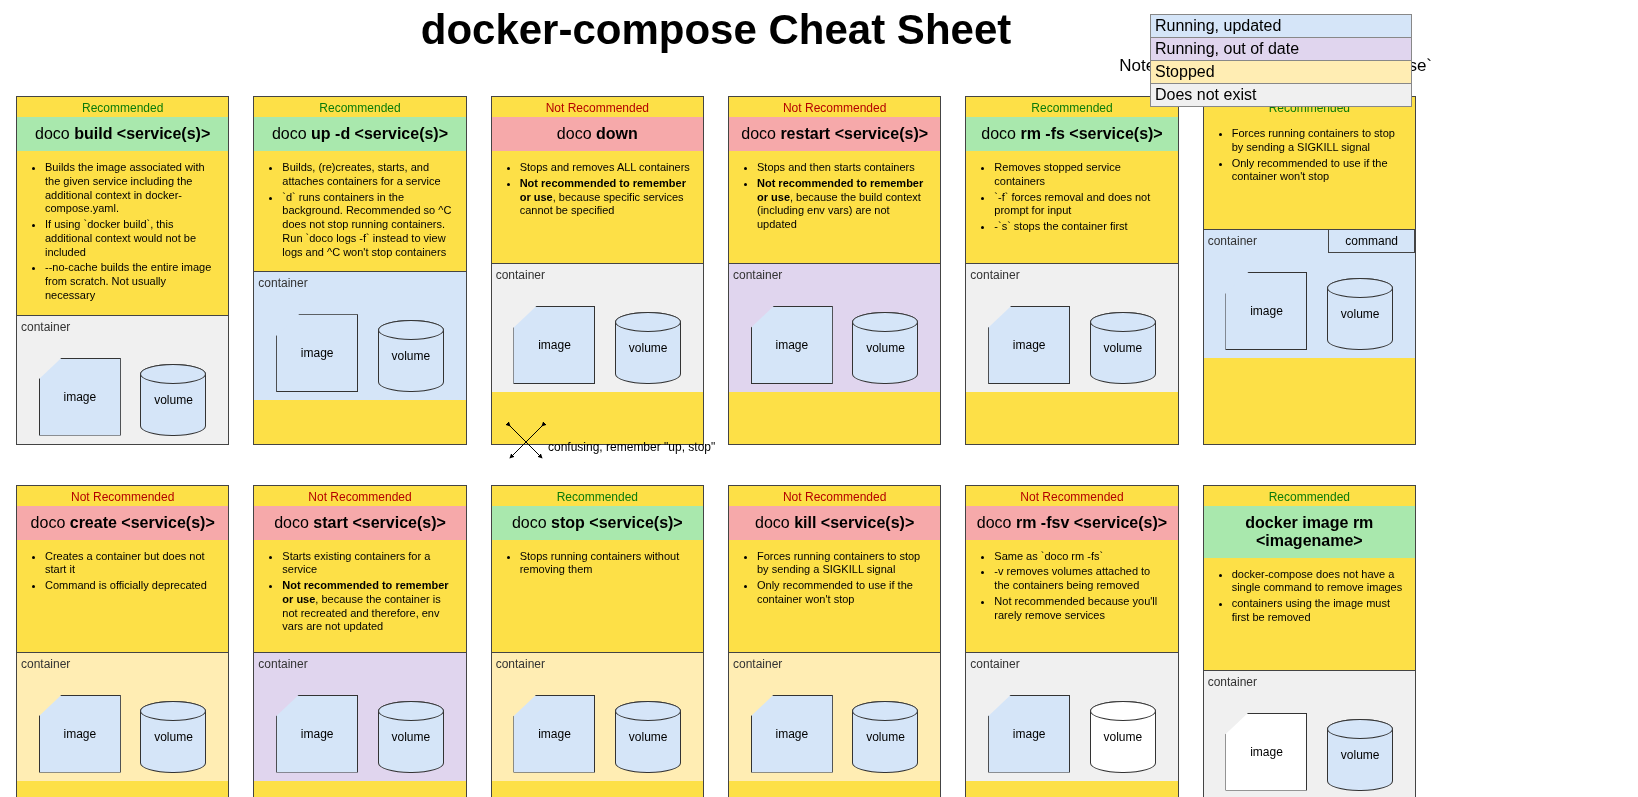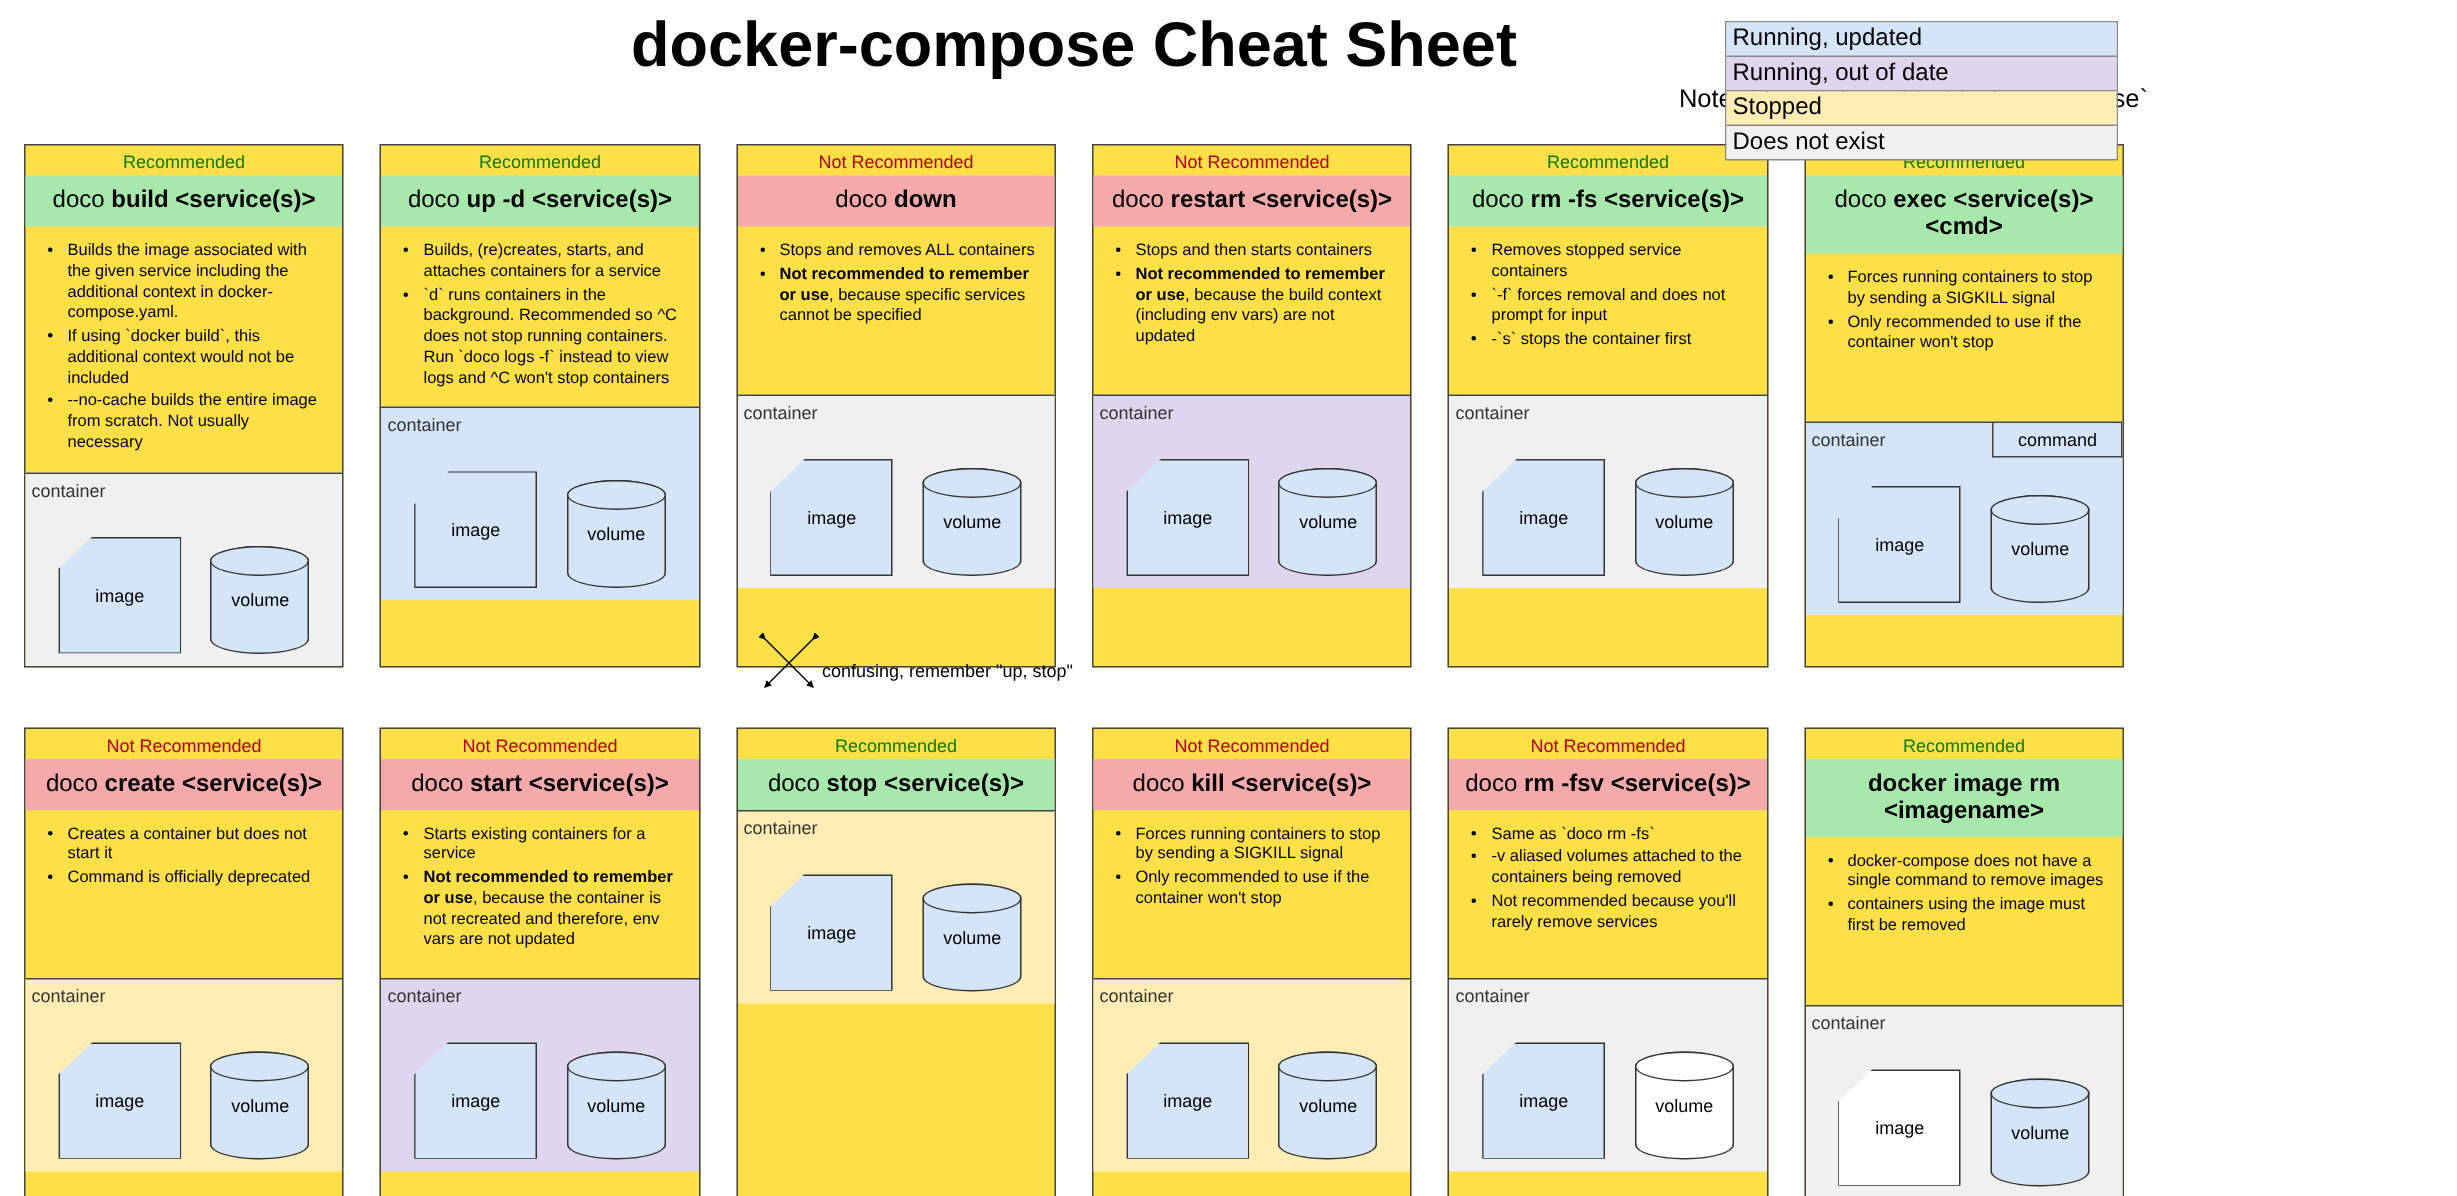--- a/index.html
+++ b/index.html
@@ -290,21 +290,20 @@
               <span class="shape-label">image</span>
             </div>
             <div class="volume-shape shape-blue">
               <span class="shape-label">volume</span>
             </div>
           </div>
         </div>
       </div>
       <div class="card">
         <div class="rec good">Recommended</div>
-        <div class="cmd good"><span class="prefix">doco </span><span class="bold">exec &lt;service(s)&gt; &lt;cmd&gt;</span></div>
         <div class="desc">
           <ul>
             <li>Forces running containers to stop by sending a SIGKILL signal</li>
             <li>Only recommended to use if the container won't stop</li>
           </ul>
         </div>
         <div class="state-box st-blue">
           <div class="state-label">container</div>
           <div class="cmd-overlay">command</div>
           <div class="shapes">
@@ -355,20 +354,25 @@
             </div>
             <div class="volume-shape shape-blue">
               <span class="shape-label">volume</span>
             </div>
           </div>
         </div>
       </div>
       <div class="card">
         <div class="rec good">Recommended</div>
         <div class="cmd good"><span class="prefix">doco </span><span class="bold">stop &lt;service(s)&gt;</span></div>
+        <div class="desc">
+          <ul>
+            <li>Stops running containers without removing them</li>
+          </ul>
+        </div>
         <div class="state-box st-yellow">
           <div class="state-label">container</div>
           <div class="shapes">
             <div class="image-shape shape-blue">
               <span class="shape-label">image</span>
             </div>
             <div class="volume-shape shape-blue">
               <span class="shape-label">volume</span>
             </div>
           </div>
@@ -394,21 +398,21 @@
             </div>
           </div>
         </div>
       </div>
       <div class="card">
         <div class="rec bad">Not Recommended</div>
         <div class="cmd bad"><span class="prefix">doco </span><span class="bold">rm -fsv &lt;service(s)&gt;</span></div>
         <div class="desc">
           <ul>
             <li>Same as `doco rm -fs`</li>
-            <li>-v aliased volumes attached to the containers being removed</li>
+            <li>-v removes volumes attached to the containers being removed</li>
             <li>Not recommended because you'll rarely remove services</li>
           </ul>
         </div>
         <div class="state-box st-grey">
           <div class="state-label">container</div>
           <div class="shapes">
             <div class="image-shape shape-blue">
               <span class="shape-label">image</span>
             </div>
             <div class="volume-shape shape-white">

